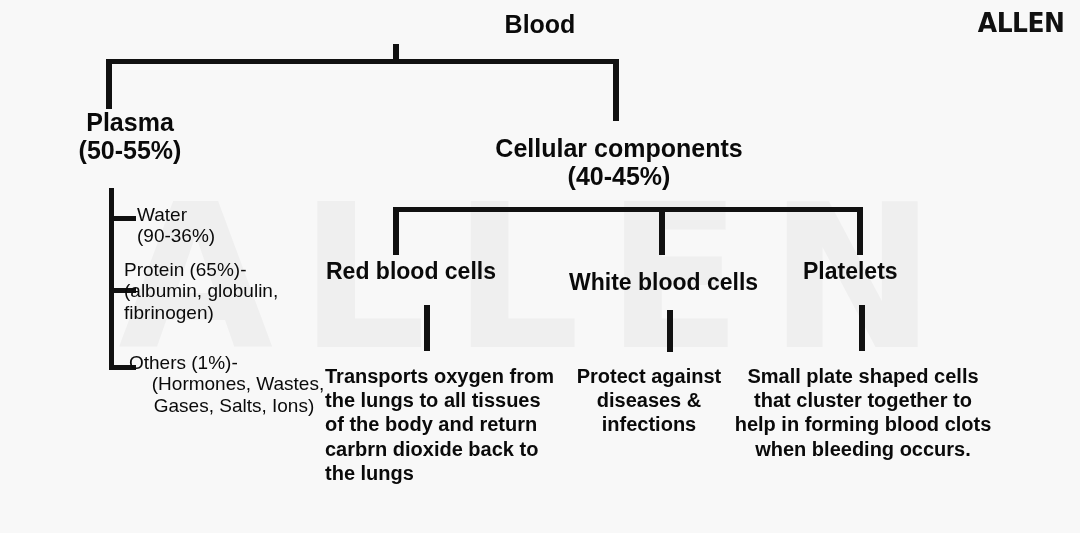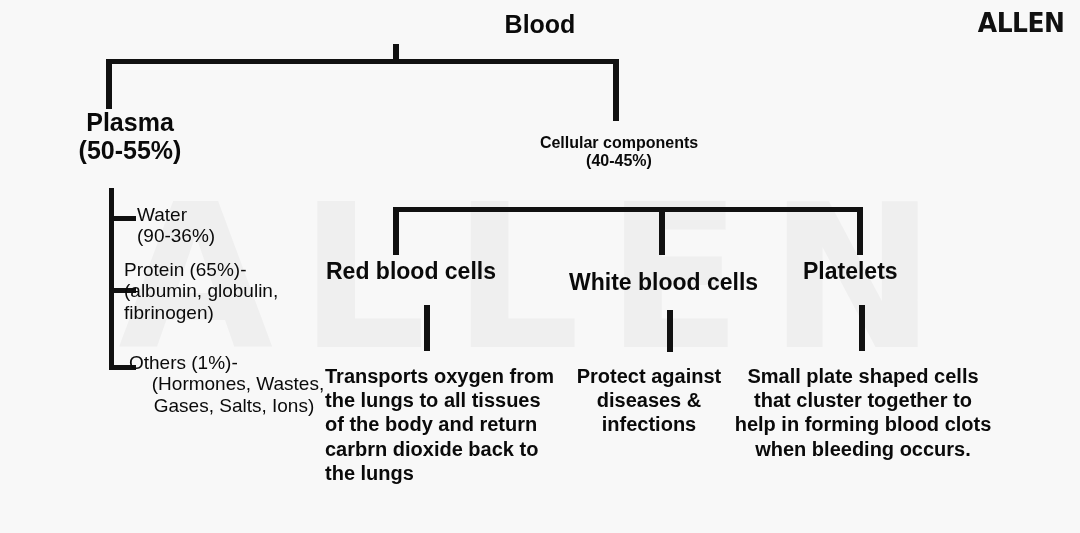--- a/index.html
+++ b/index.html
@@ -49,21 +49,21 @@
   .t-root{
     font-size:25px;font-weight:bold;
     left:0;right:0;top:10px;text-align:center;
   }
   .t-plasma{
     left:30px;top:108px;width:200px;
     font-size:25px;font-weight:bold;text-align:center;
   }
   .t-cellular{
     left:404px;top:134px;width:430px;
-    font-size:16px;font-weight:bold;text-align:center;
+    font-size:25px;font-weight:bold;text-align:center;
   }
   .t-sub{
     font-size:19px;font-weight:normal;
   }
   .t-water{left:137px;top:204px;width:190px;}
   .t-protein{left:124px;top:259px;width:230px;}
   .t-others{left:129px;top:352px;width:210px;}
 
   .t-rbc{left:326px;top:259px;font-size:23px;font-weight:bold;}
   .t-wbc{left:569px;top:270px;font-size:23px;font-weight:bold;}

